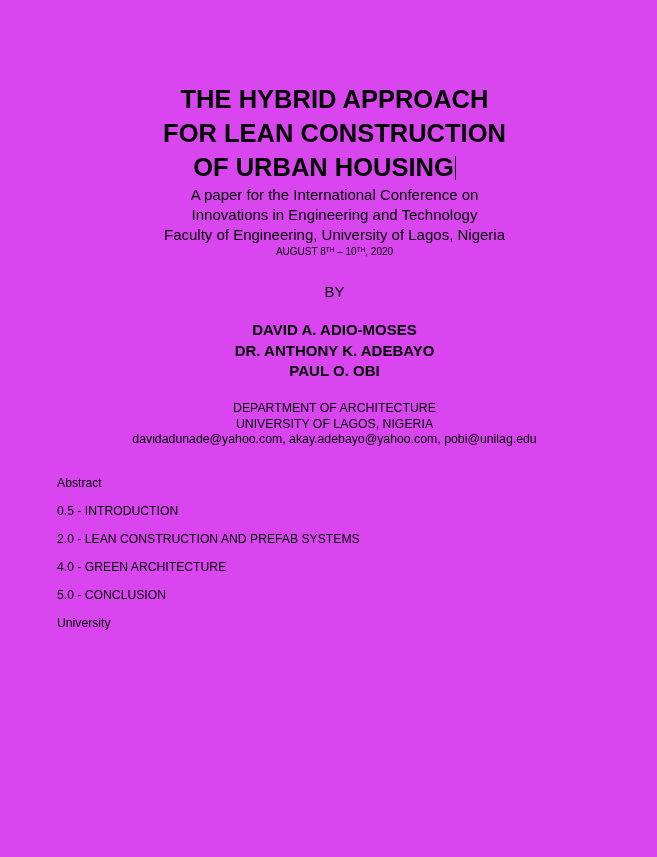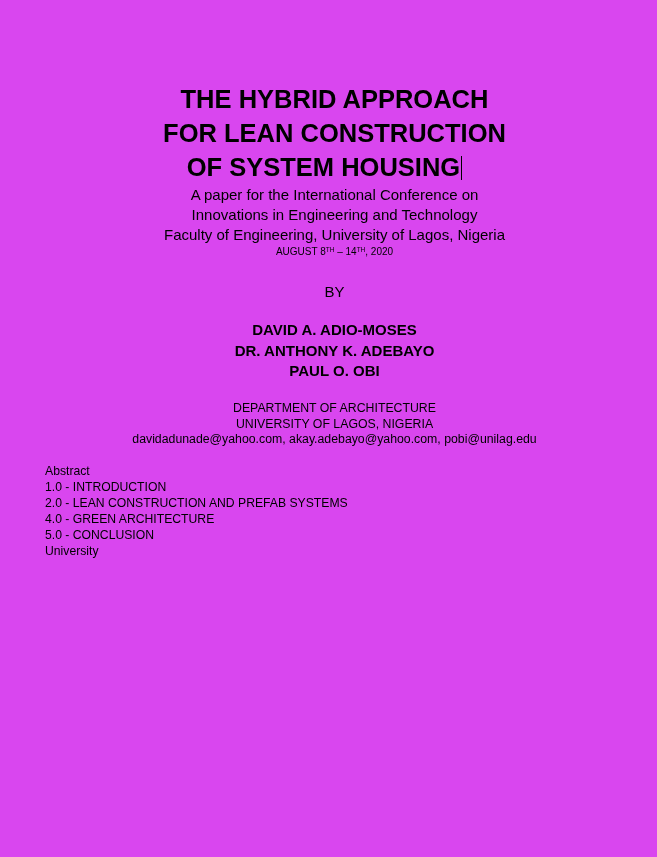--- a/index.html
+++ b/index.html
@@ -90,59 +90,59 @@
       left: 45px;
       top: 464px;
       font-size: 12.2px;
       line-height: 15.9px;
       margin: 0;
       padding: 0;
       list-style: none;
     }
     .toc li {
       white-space: nowrap;
-      margin: 0;
+      margin: 12px;
       padding: 0;
     }
   </style>
 </head>
 <body>
 
 <div class="page">
 
   <div class="center-block title">
     <span class="title-line">THE HYBRID APPROACH</span>
     <span class="title-line">FOR LEAN CONSTRUCTION</span>
-    <span class="title-line l3"><span>OF SYSTEM HOUSING</span><span class="caret"></span></span>
+    <span class="title-line l3"><span>OF URBAN HOUSING</span><span class="caret"></span></span>
   </div>
 
   <div class="center-block subtitle">
     <span class="line">A paper for the International Conference on</span>
     <span class="line">Innovations in Engineering and Technology</span>
     <span class="line">Faculty of Engineering, University of Lagos, Nigeria</span>
   </div>
 
-  <div class="center-block date"><span>AUGUST 8</span><sup>TH</sup><span> – 14</span><sup>TH</sup><span>, 2020</span></div>
+  <div class="center-block date"><span>AUGUST 8</span><sup>TH</sup><span> – 10</span><sup>TH</sup><span>, 2020</span></div>
 
   <div class="center-block by">BY</div>
 
   <div class="center-block authors">
     <span class="line">DAVID A. ADIO-MOSES</span>
     <span class="line">DR. ANTHONY K. ADEBAYO</span>
     <span class="line">PAUL O. OBI</span>
   </div>
 
   <div class="center-block affiliation">
     <span class="line">DEPARTMENT OF ARCHITECTURE</span>
     <span class="line">UNIVERSITY OF LAGOS, NIGERIA</span>
     <span class="line">davidadunade@yahoo.com, akay.adebayo@yahoo.com, pobi@unilag.edu</span>
   </div>
 
   <ul class="toc">
     <li>Abstract</li>
-    <li>1.0 - INTRODUCTION</li>
+    <li>0.5 - INTRODUCTION</li>
     <li>2.0 - LEAN CONSTRUCTION AND PREFAB SYSTEMS</li>
     <li>4.0 - GREEN ARCHITECTURE</li>
     <li>5.0 - CONCLUSION</li>
     <li>University</li>
   </ul>
 
 </div>
 
 </body></html>

